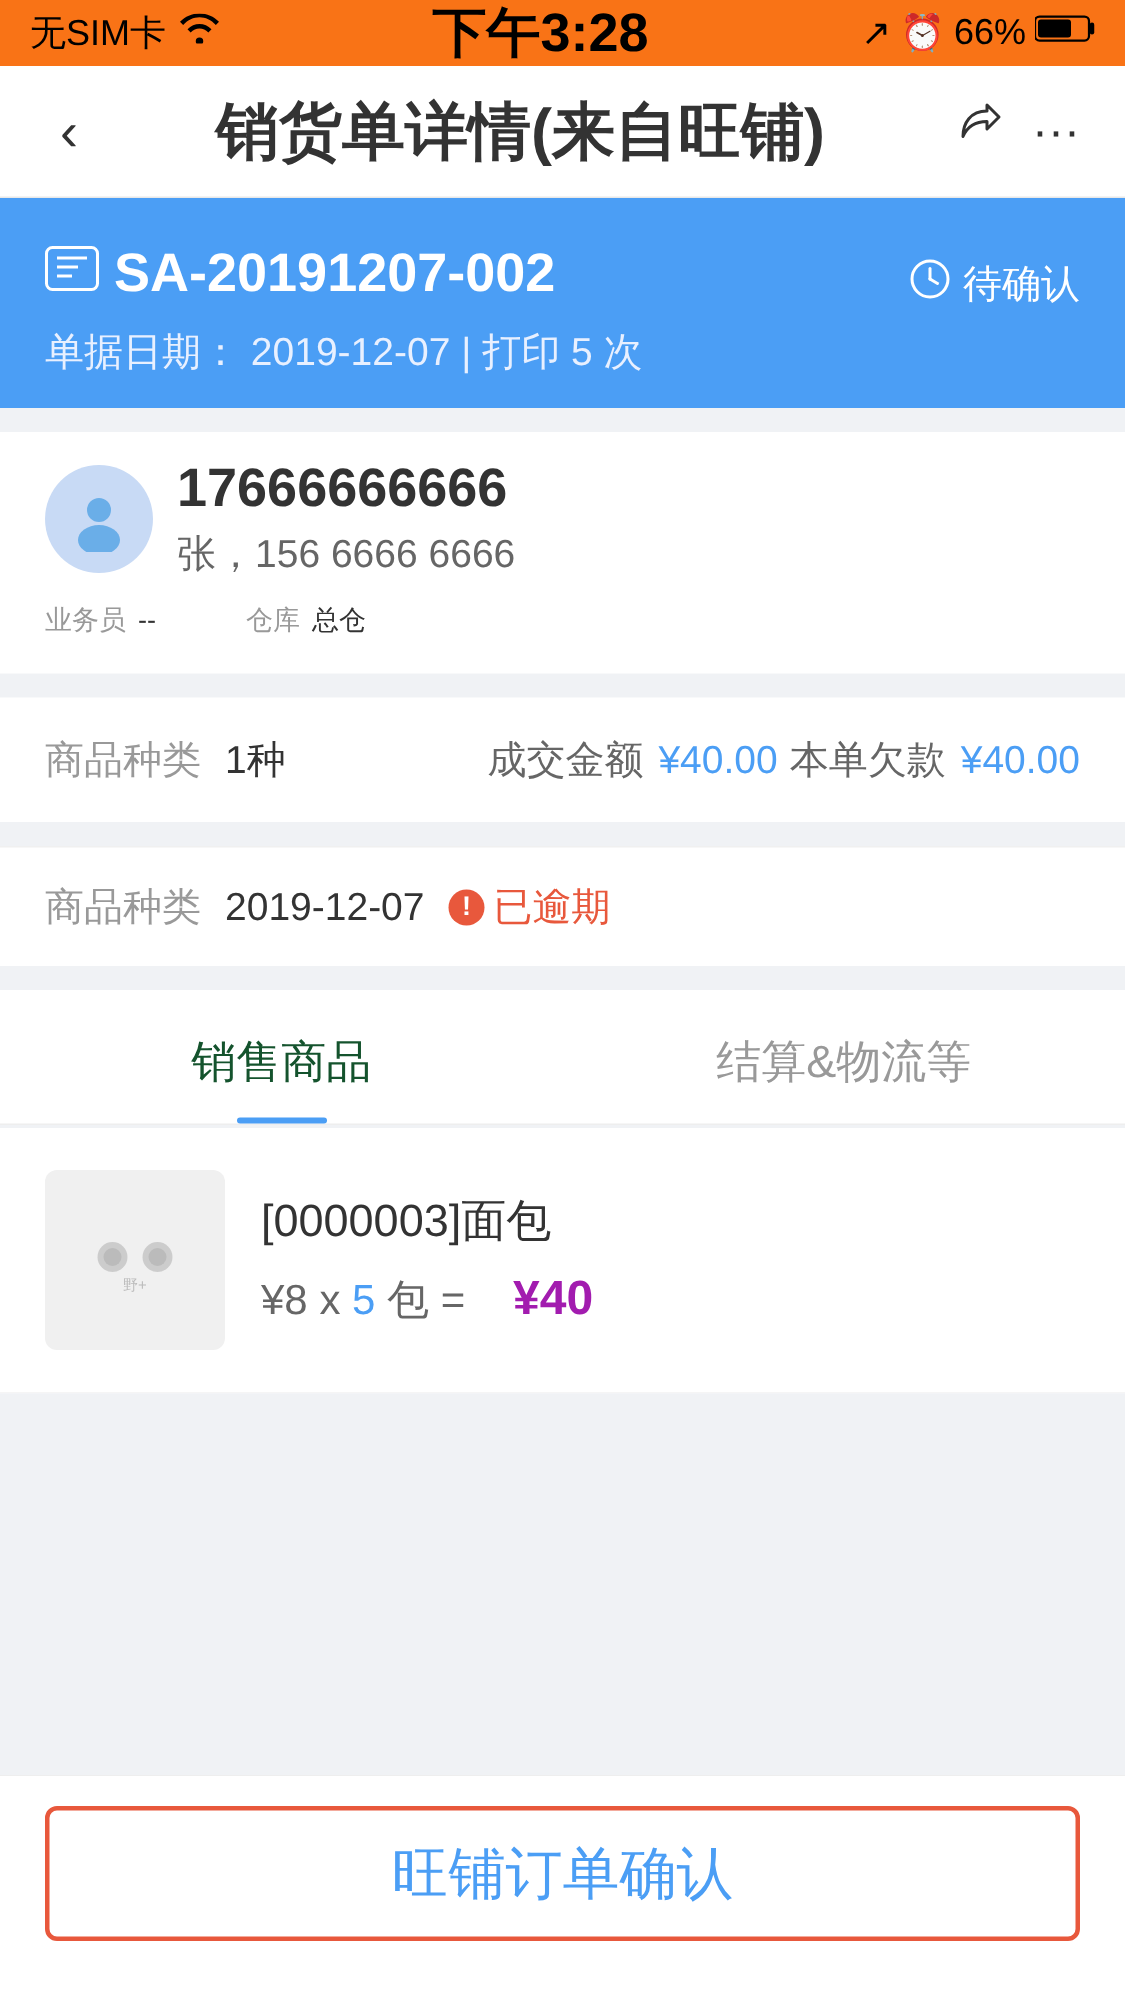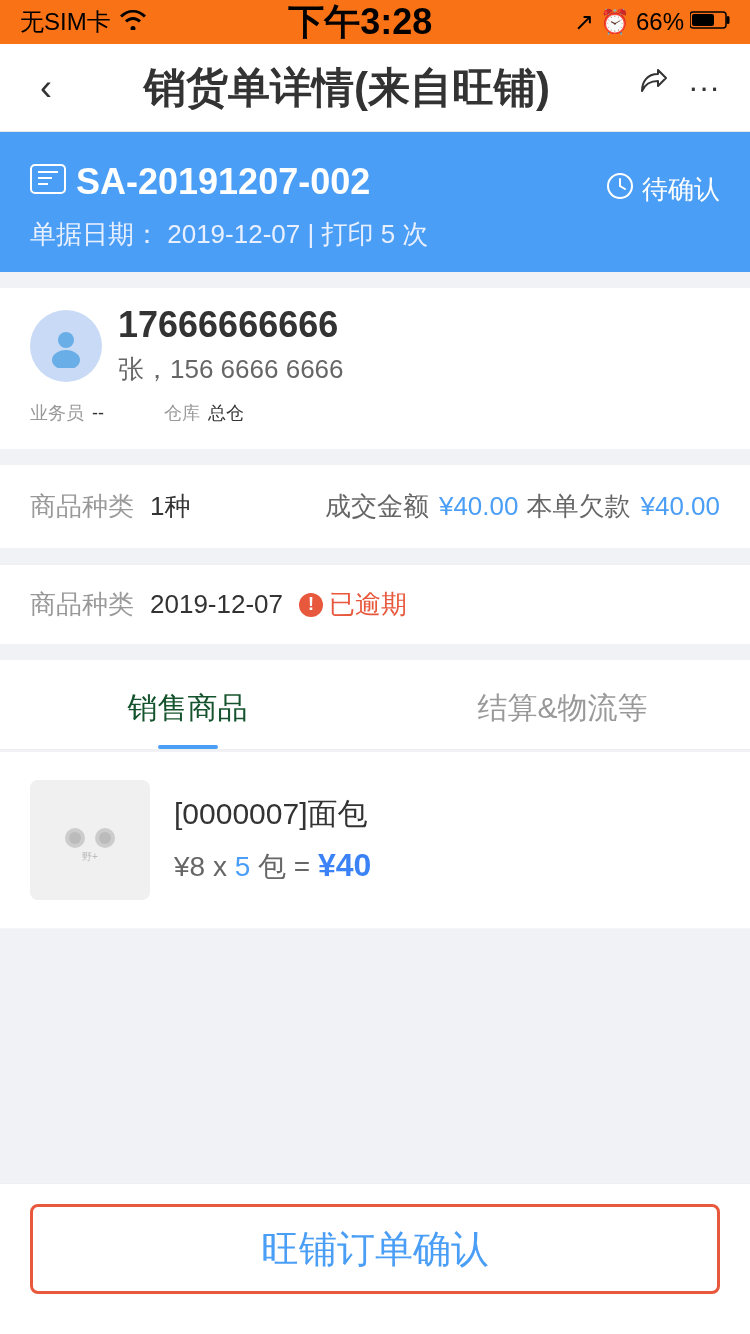--- a/index.html
+++ b/index.html
@@ -267,21 +267,21 @@
       font-size: 30px;
       color: #333;
       font-weight: 500;
     }
     .product-price-row {
       font-size: 28px;
       color: #666;
       margin-top: 12px;
     }
     .price-highlight { color: #4b9ef5; font-weight: 500; }
-    .price-total { color: #3b82f6; font-weight: 700; font-size: 32px; }
+    .price-total { color: #a21caf; font-weight: 700; font-size: 32px; margin-left: 24px; }
 
     
     .content-spacer {
       height: 240px;
       background: #f0f2f5;
     }
 
     
     .bottom-bar {
       position: fixed;
@@ -446,21 +446,21 @@
       <svg width="80" height="60" viewBox="0 0 80 60">
         <circle cx="25" cy="28" r="10" fill="#ccc"></circle>
         <circle cx="25" cy="28" r="6" fill="#bbb"></circle>
         <circle cx="55" cy="28" r="10" fill="#ccc"></circle>
         <circle cx="55" cy="28" r="6" fill="#bbb"></circle>
         <text x="40" y="50" text-anchor="middle" font-size="10" fill="#bbb">野+</text>
       </svg>
     </div>
     <div class="product-info">
       <div class="product-name">
-        <span>[0000007]</span><span>面包</span>
+        <span>[0000003]</span><span>面包</span>
       </div>
       <div class="product-price-row">
         <span>¥8</span>
         <span> x </span>
         <span class="price-highlight">5</span>
         <span>包</span>
         <span> = </span>
         <span class="price-total">¥40</span>
       </div>
     </div>

